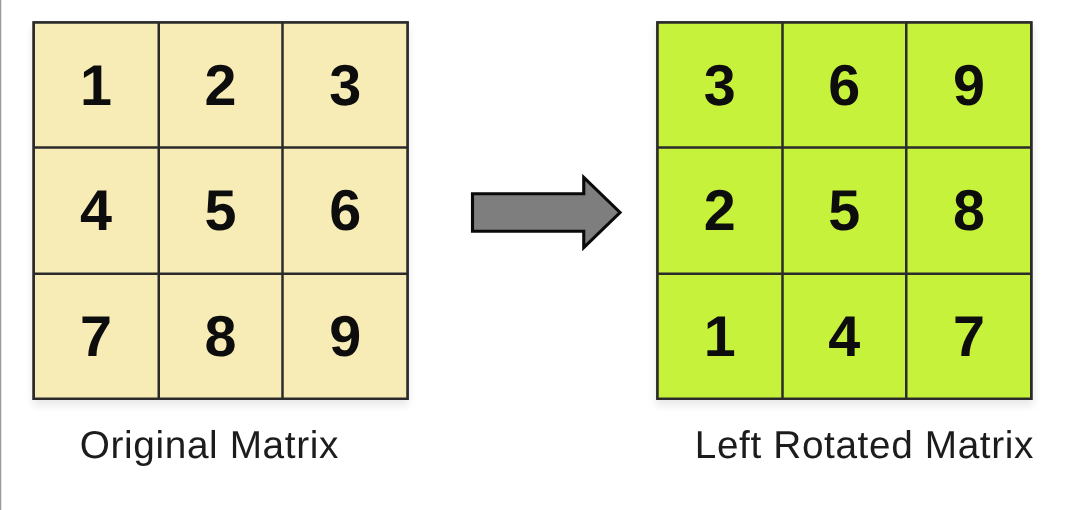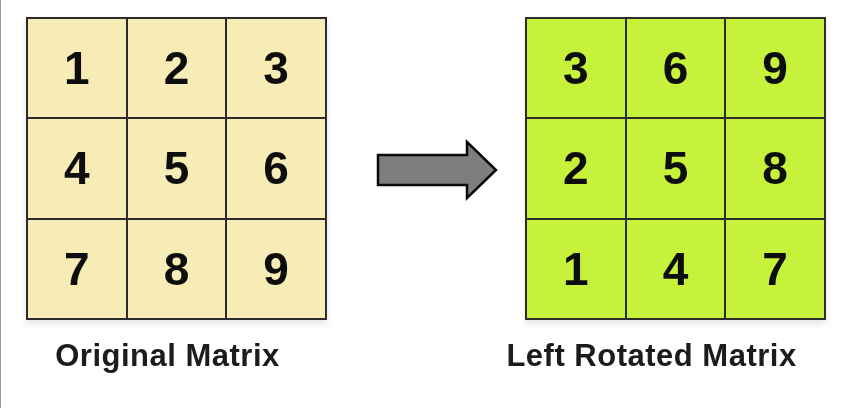--- a/index.html
+++ b/index.html
@@ -53,27 +53,27 @@
     top: 139px;
     width: 126px;
     height: 62px;
   }
   .caption {
     position: absolute;
     top: 338px;
     width: 301px;
     text-align: center;
     font-size: 31px;
-    font-weight: 700;
+    font-weight: 400;
     color: #1c1c1c;
     letter-spacing: 0.5px;
     white-space: nowrap;
   }
   .caption.original { left: 17px; }
-  .caption.rotated  { left: 501px; }
+  .caption.rotated  { left: 541px; }
 </style>
 </head>
 <body style="--original-cell: #F8ECB6; --rotated-cell: #C6F23C; --line-color: #2b2b2b; --arrow-fill: #7e7e7e; --arrow-outline: #0a0a0a;">
 
 <div class="edge-line"></div>
 
 <div class="matrix original">
   <div class="cell">1</div>
   <div class="cell">2</div>
   <div class="cell">3</div>

